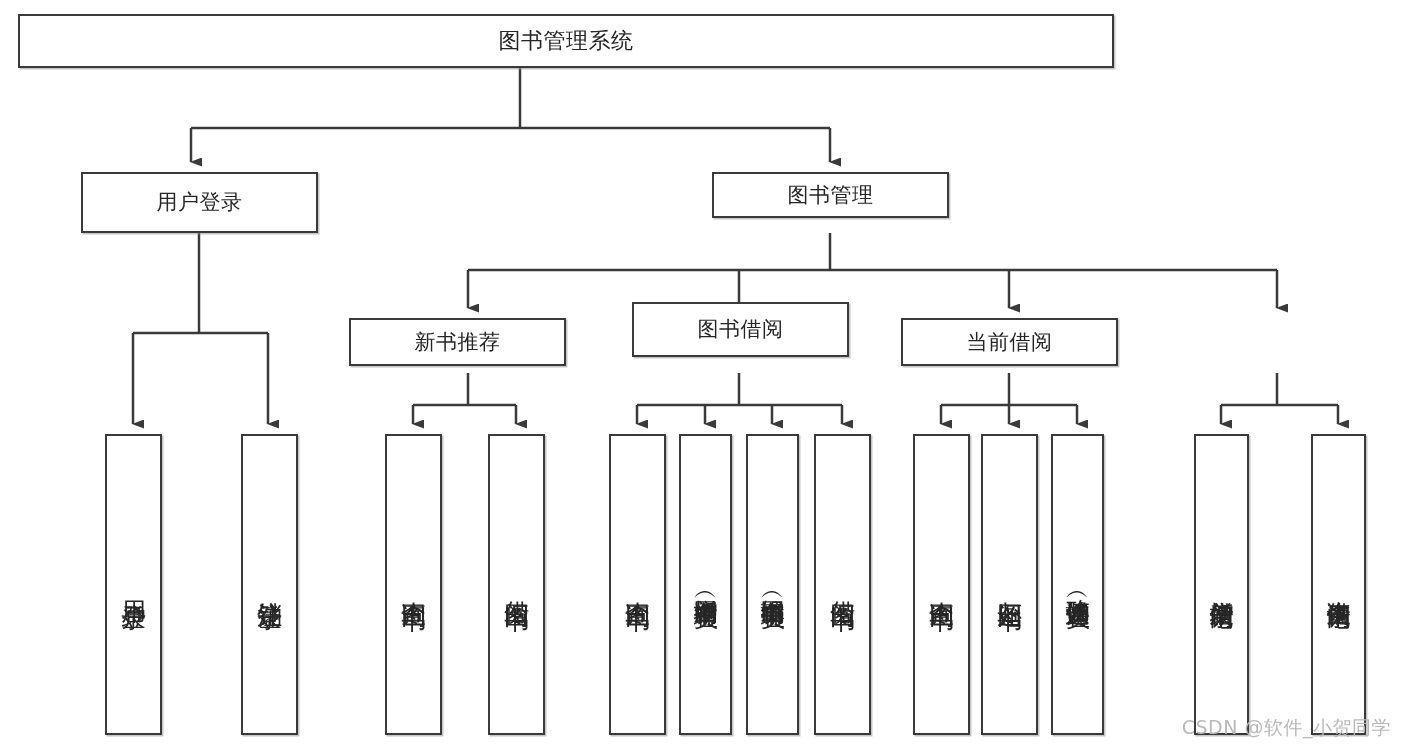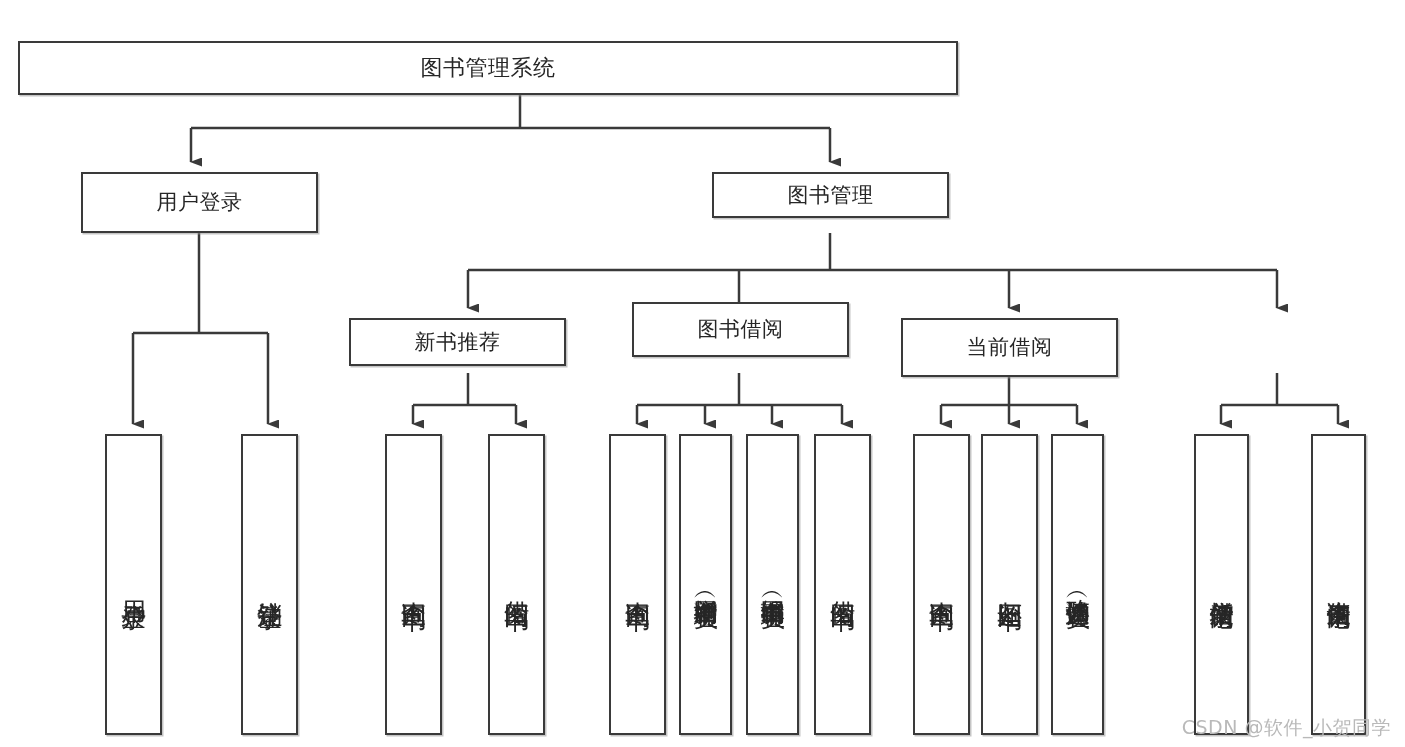--- a/index.html
+++ b/index.html
@@ -119,41 +119,41 @@
     <path class="wire" d="M941,405 L941,424" marker-end="url(#ah)"></path>
     <path class="wire" d="M1009,405 L1009,424" marker-end="url(#ah)"></path>
     <path class="wire" d="M1077,405 L1077,424" marker-end="url(#ah)"></path>
 
     <path class="wire" d="M1277,373 L1277,405"></path>
     <path class="wire" d="M1221,405 L1338,405"></path>
     <path class="wire" d="M1221,405 L1221,424" marker-end="url(#ah)"></path>
     <path class="wire" d="M1338,405 L1338,424" marker-end="url(#ah)"></path>
   </svg>
 
-  <div class="node horiz root" style="left:18px;top:14px;width:940px;height:54px;margin-top:27px;">
+  <div class="node horiz root" style="left:18px;top:14px;width:1096px;height:54px;">
     <span class="label">图书管理系统</span>
   </div>
 
   <div class="node horiz" style="left:81px;top:172px;width:237px;height:61px;">
     <span class="label">用户登录</span>
   </div>
 
   <div class="node horiz" style="left:712px;top:172px;width:237px;height:46px;">
     <span class="label">图书管理</span>
   </div>
 
   <div class="node horiz" style="left:349px;top:318px;width:217px;height:48px;">
     <span class="label">新书推荐</span>
   </div>
 
   <div class="node horiz" style="left:632px;top:302px;width:217px;height:55px;">
     <span class="label">图书借阅</span>
   </div>
 
-  <div class="node horiz" style="left:901px;top:318px;width:217px;height:59px;">
+  <div class="node horiz" style="left:901px;top:318px;width:217px;height:48px;">
     <span class="label">当前借阅</span>
   </div>
 
 
   <div class="node vert" style="left:105px;top:434px;width:57px;height:301px;">
     <span class="label">用户登录</span>
   </div>
 
   <div class="node vert" style="left:241px;top:434px;width:57px;height:301px;">
     <span class="label">注销登录</span>

